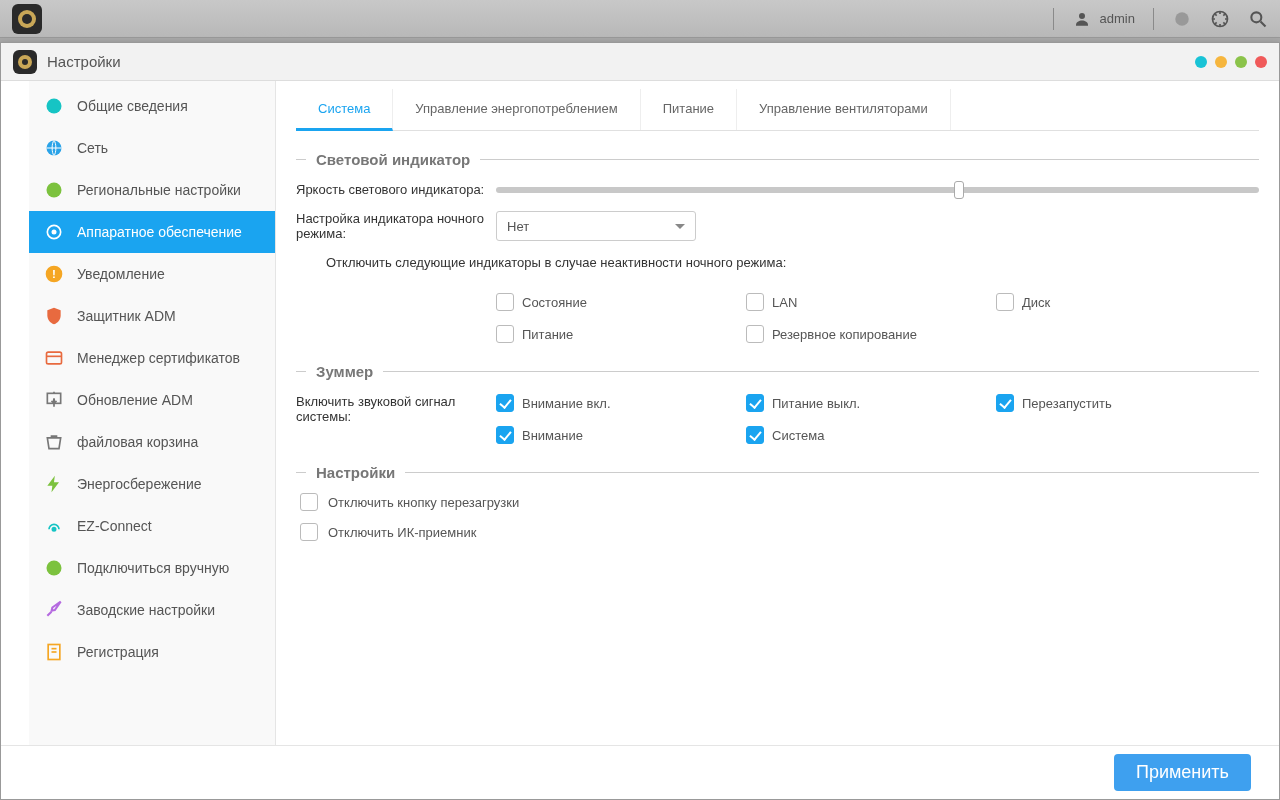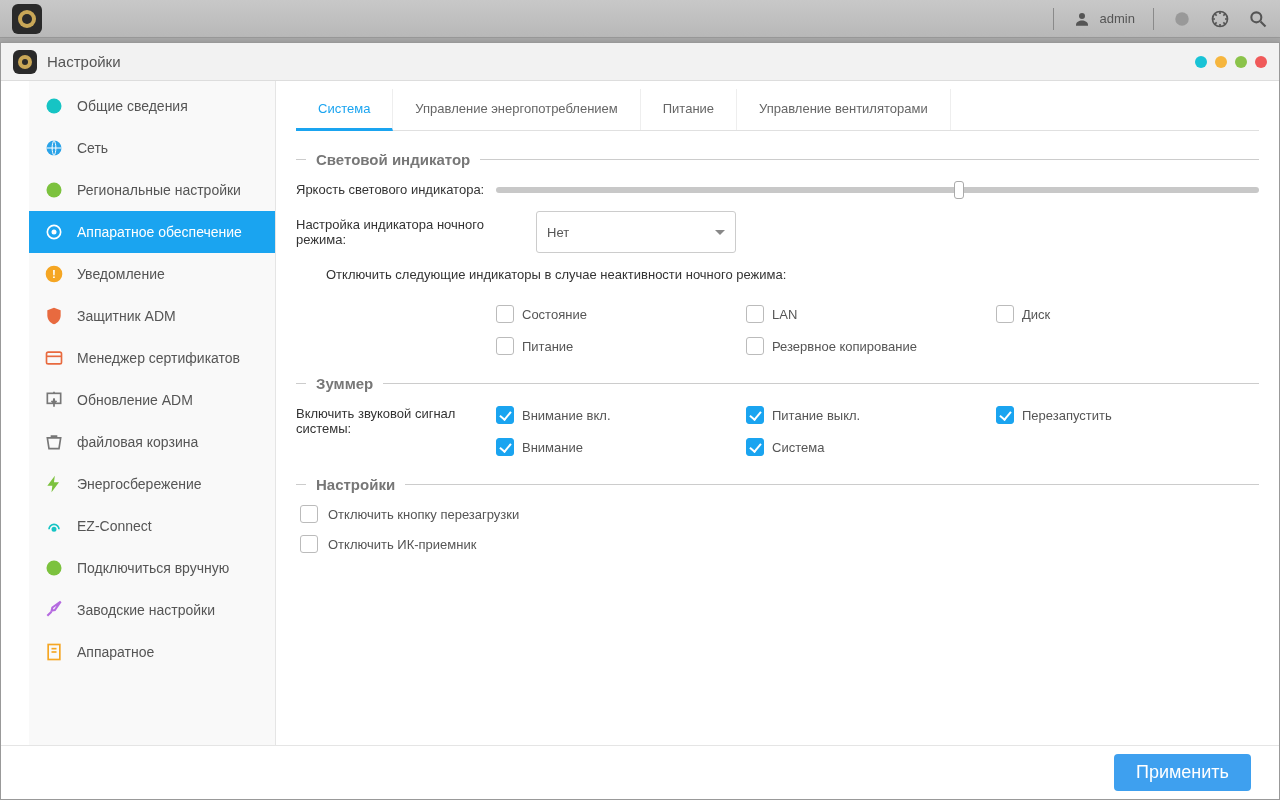--- a/index.html
+++ b/index.html
@@ -37,21 +37,21 @@
 .section-title { color:#777; font-weight:bold; display:flex; align-items:center; gap:10px; font-size:15px; }
 .section-title::before { content:''; width:10px; height:1px; background:#ccc; }
 .section-title::after { content:''; flex:1; height:1px; background:#ccc; }
 
 .row { display:flex; align-items:center; margin-top: 14px; }
 .label { width: 200px; color:#333; font-size:13px; }
 .slider-wrap { flex:1; display:flex; align-items:center; }
 .slider-track { flex:1; height:6px; background:#c8c8c8; border-radius:3px; position:relative; }
 .slider-thumb { position:absolute; top:-6px; width:10px; height:18px; background:#fff; border:1px solid #aaa; border-radius:3px; }
 
-.select { width:200px; height:42px; border:1px solid #ccc; border-radius:3px; background:#fff; display:flex; align-items:center; padding:0 10px; justify-content:space-between; color:#555; cursor:pointer;margin-left:40px; }
+.select { width:200px; height:30px; border:1px solid #ccc; border-radius:3px; background:#fff; display:flex; align-items:center; padding:0 10px; justify-content:space-between; color:#555; cursor:pointer; }
 .chev { border:5px solid transparent; border-top-color:#888; margin-top:5px; }
 
 .chk-grid3 { display:grid; grid-template-columns: 250px 250px 250px; gap: 14px 0; margin-left: 200px; margin-top: 23px; }
 .indent-text { margin-left:30px; margin-top:14px; color:#333; }
 .chk { display:flex; align-items:center; gap:8px; color:#555; cursor:pointer; }
 .box { width:18px; height:18px; border:1px solid #bbb; border-radius:3px; background:#fff; display:flex; align-items:center; justify-content:center; }
 .box.checked { background:#1aa4f0; border-color:#1aa4f0; }
 .box.checked::after { content:''; width:5px; height:9px; border:solid #fff; border-width:0 2px 2px 0; transform:rotate(40deg); margin-bottom:2px; }
 
 .buzzer-row { display:flex; margin-top:14px; }
@@ -236,21 +236,21 @@
           <span>Заводские настройки</span>
         </div>
         <div class="side-item">
           <span class="side-ico">
             <svg width="20" height="20" viewBox="0 0 24 24" fill="none" stroke="#f5a623" stroke-width="2">
               <rect x="5" y="3" width="14" height="18"></rect>
               <line x1="9" y1="8" x2="15" y2="8"></line>
               <line x1="9" y1="12" x2="15" y2="12"></line>
             </svg>
           </span>
-          <span>Аппаратное</span>
+          <span>Регистрация</span>
         </div>
       </div>
 
     <div class="main">
       <div class="tabs" id="tabs">
           <div class="tab active">Система</div>
           <div class="tab">Управление энергопотреблением</div>
           <div class="tab">Питание</div>
           <div class="tab">Управление вентиляторами</div>
         </div>

